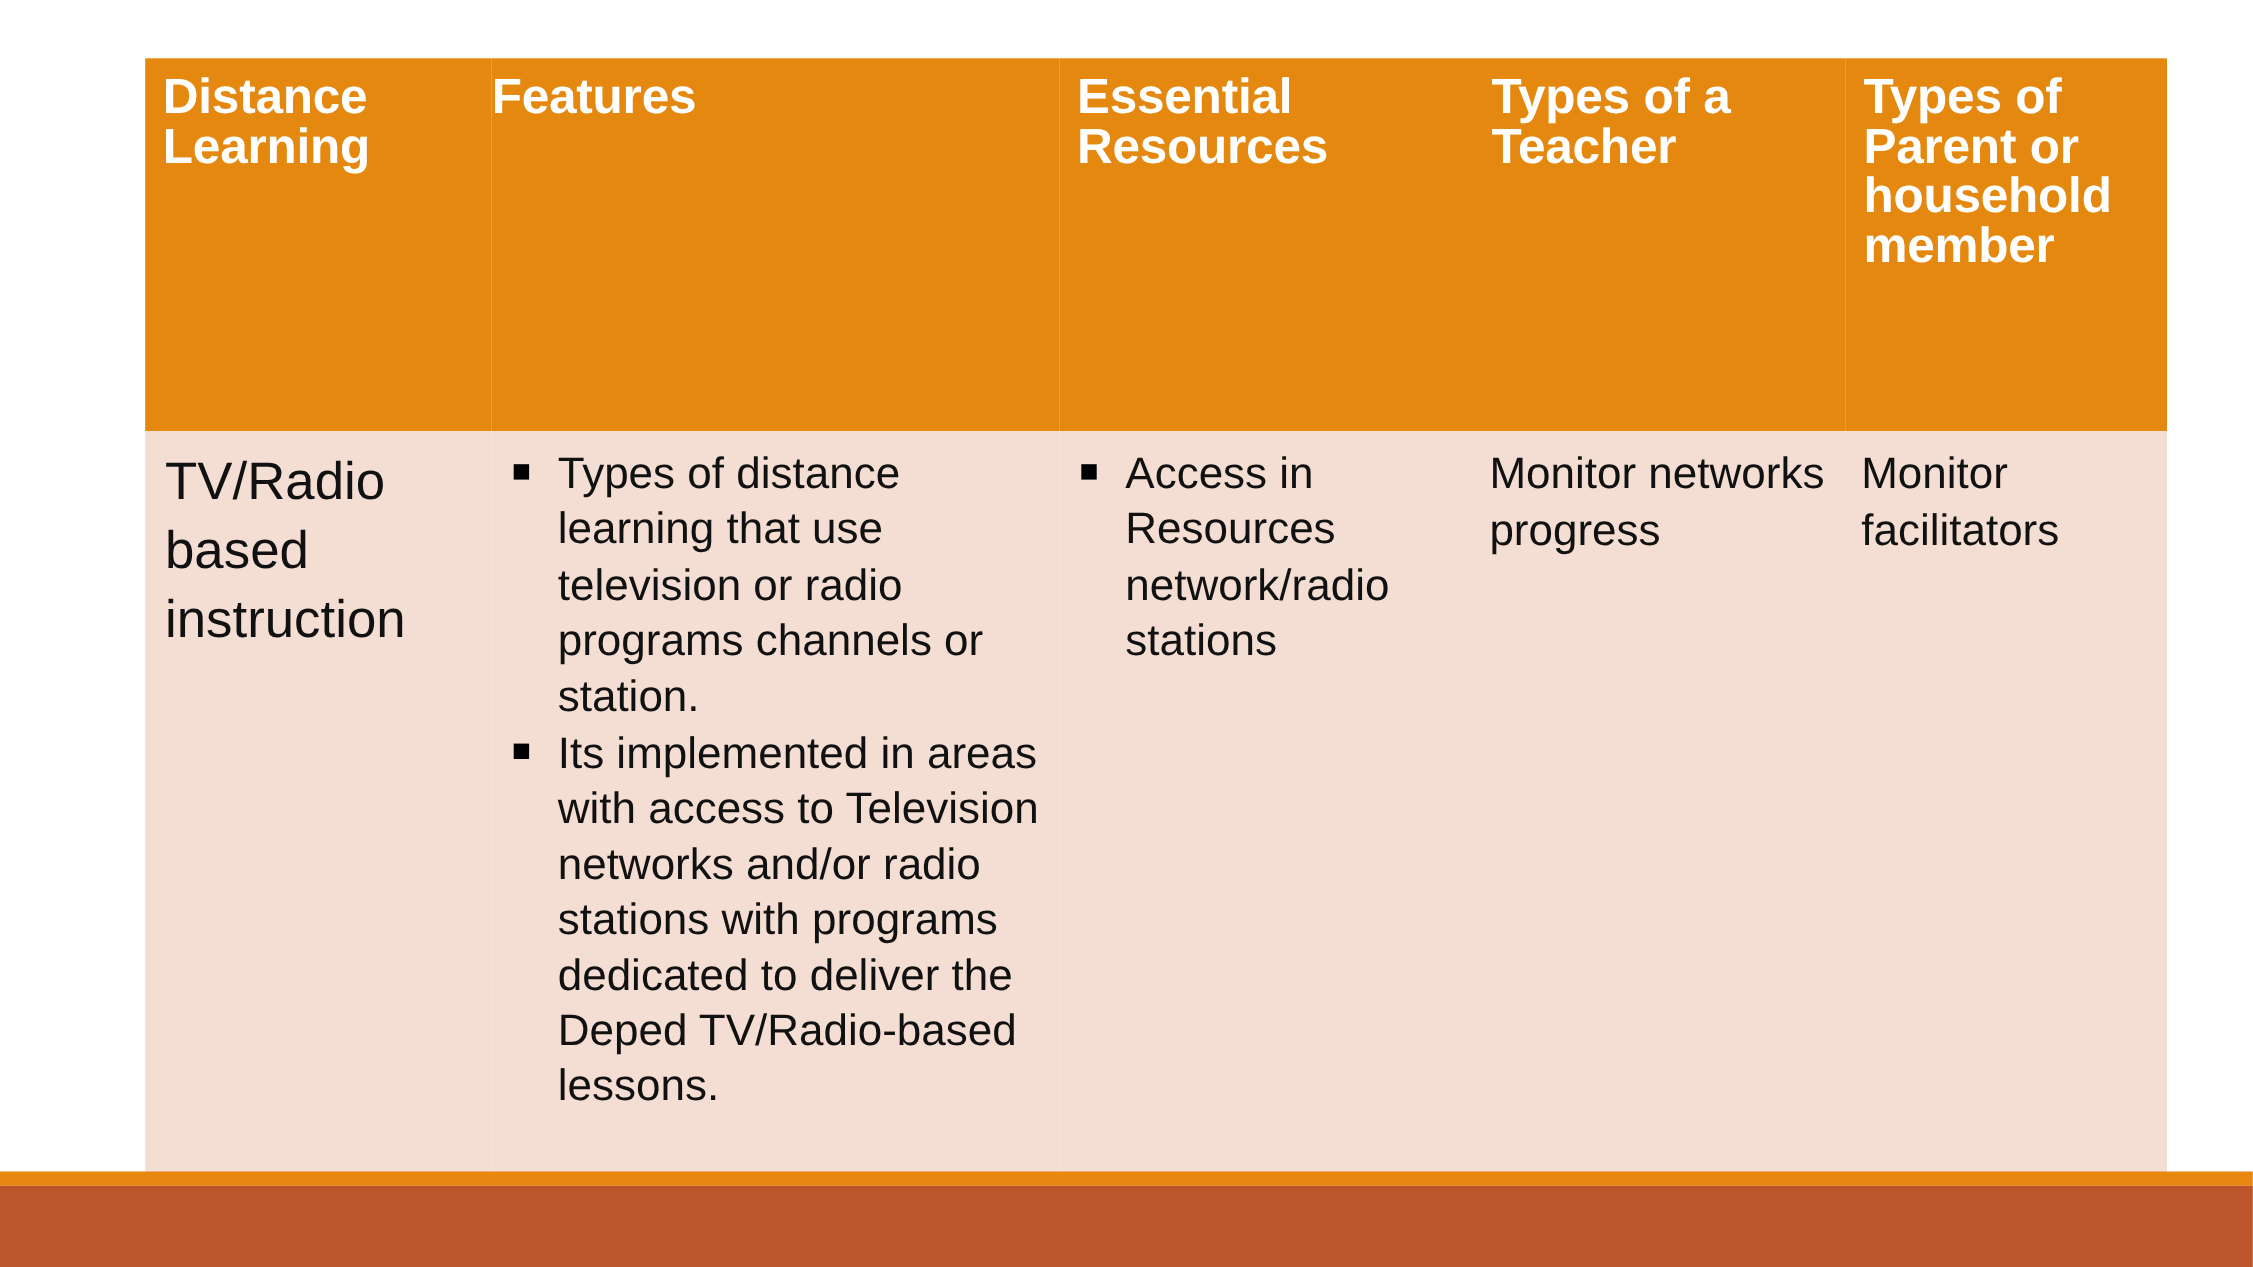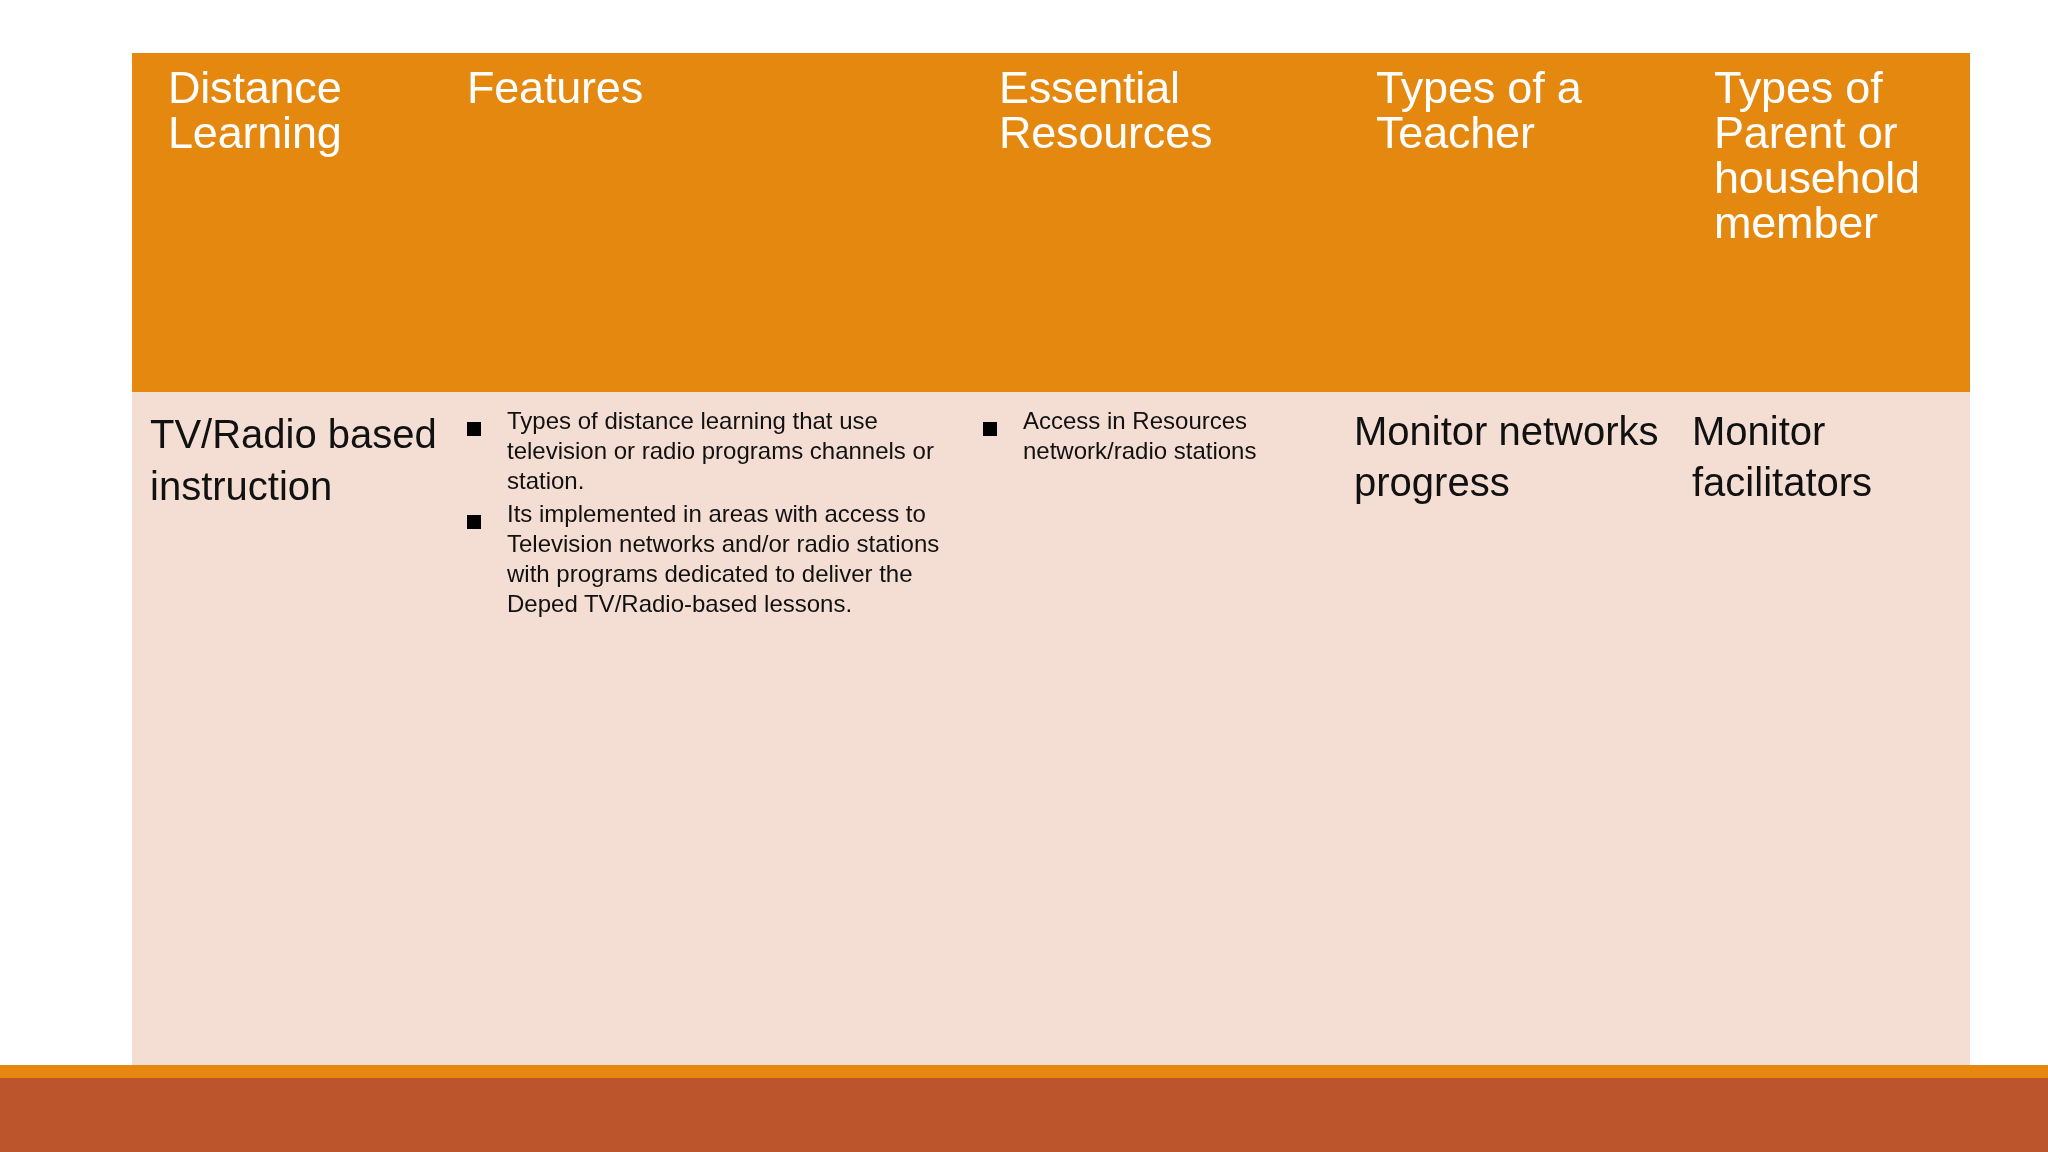--- a/index.html
+++ b/index.html
@@ -68,25 +68,24 @@
     text-align: left;
     height: 339px;
     border-right: 4px solid #FFFDF6;
     box-sizing: border-box;
   }
   thead th:last-child {
     border-right: 0;
   }
   .th-inner {
     padding: 12px 14px 0 16px;
-    font-weight: normal;
+    font-weight: bold;
     font-size: 45px;
     line-height: 1.0;
     letter-spacing: -0.2px;
-    margin-left: 20px;
   }
   .th-inner.centered {
     text-align: left;
     padding-left: 0;
     padding-right: 0;
   }
 
   
   tbody tr {
     height: 678px;
@@ -102,37 +101,37 @@
   tbody td:last-child {
     border-right: 0;
   }
 
   .cell-inner {
     padding: 14px 10px 0 14px;
     font-size: 40px;
     line-height: 1.28;
   }
   .cell-inner.big {
-    font-size: 40px;
+    font-size: 48px;
     line-height: 1.3;
     padding-left: 18px;
     padding-top: 16px;
   }
 
   
   ul.bullets {
     margin: 0;
     padding: 0;
     list-style: none;
   }
   ul.bullets li {
     position: relative;
     padding-left: 46px;
     margin: 0 0 2px 0;
-    font-size: 24px;
+    font-size: 40px;
     line-height: 1.26;
   }
   ul.bullets li .bullet-mark {
     position: absolute;
     left: 6px;
     top: 16px;
     width: 14px;
     height: 14px;
     background: #000000;
     display: block;

